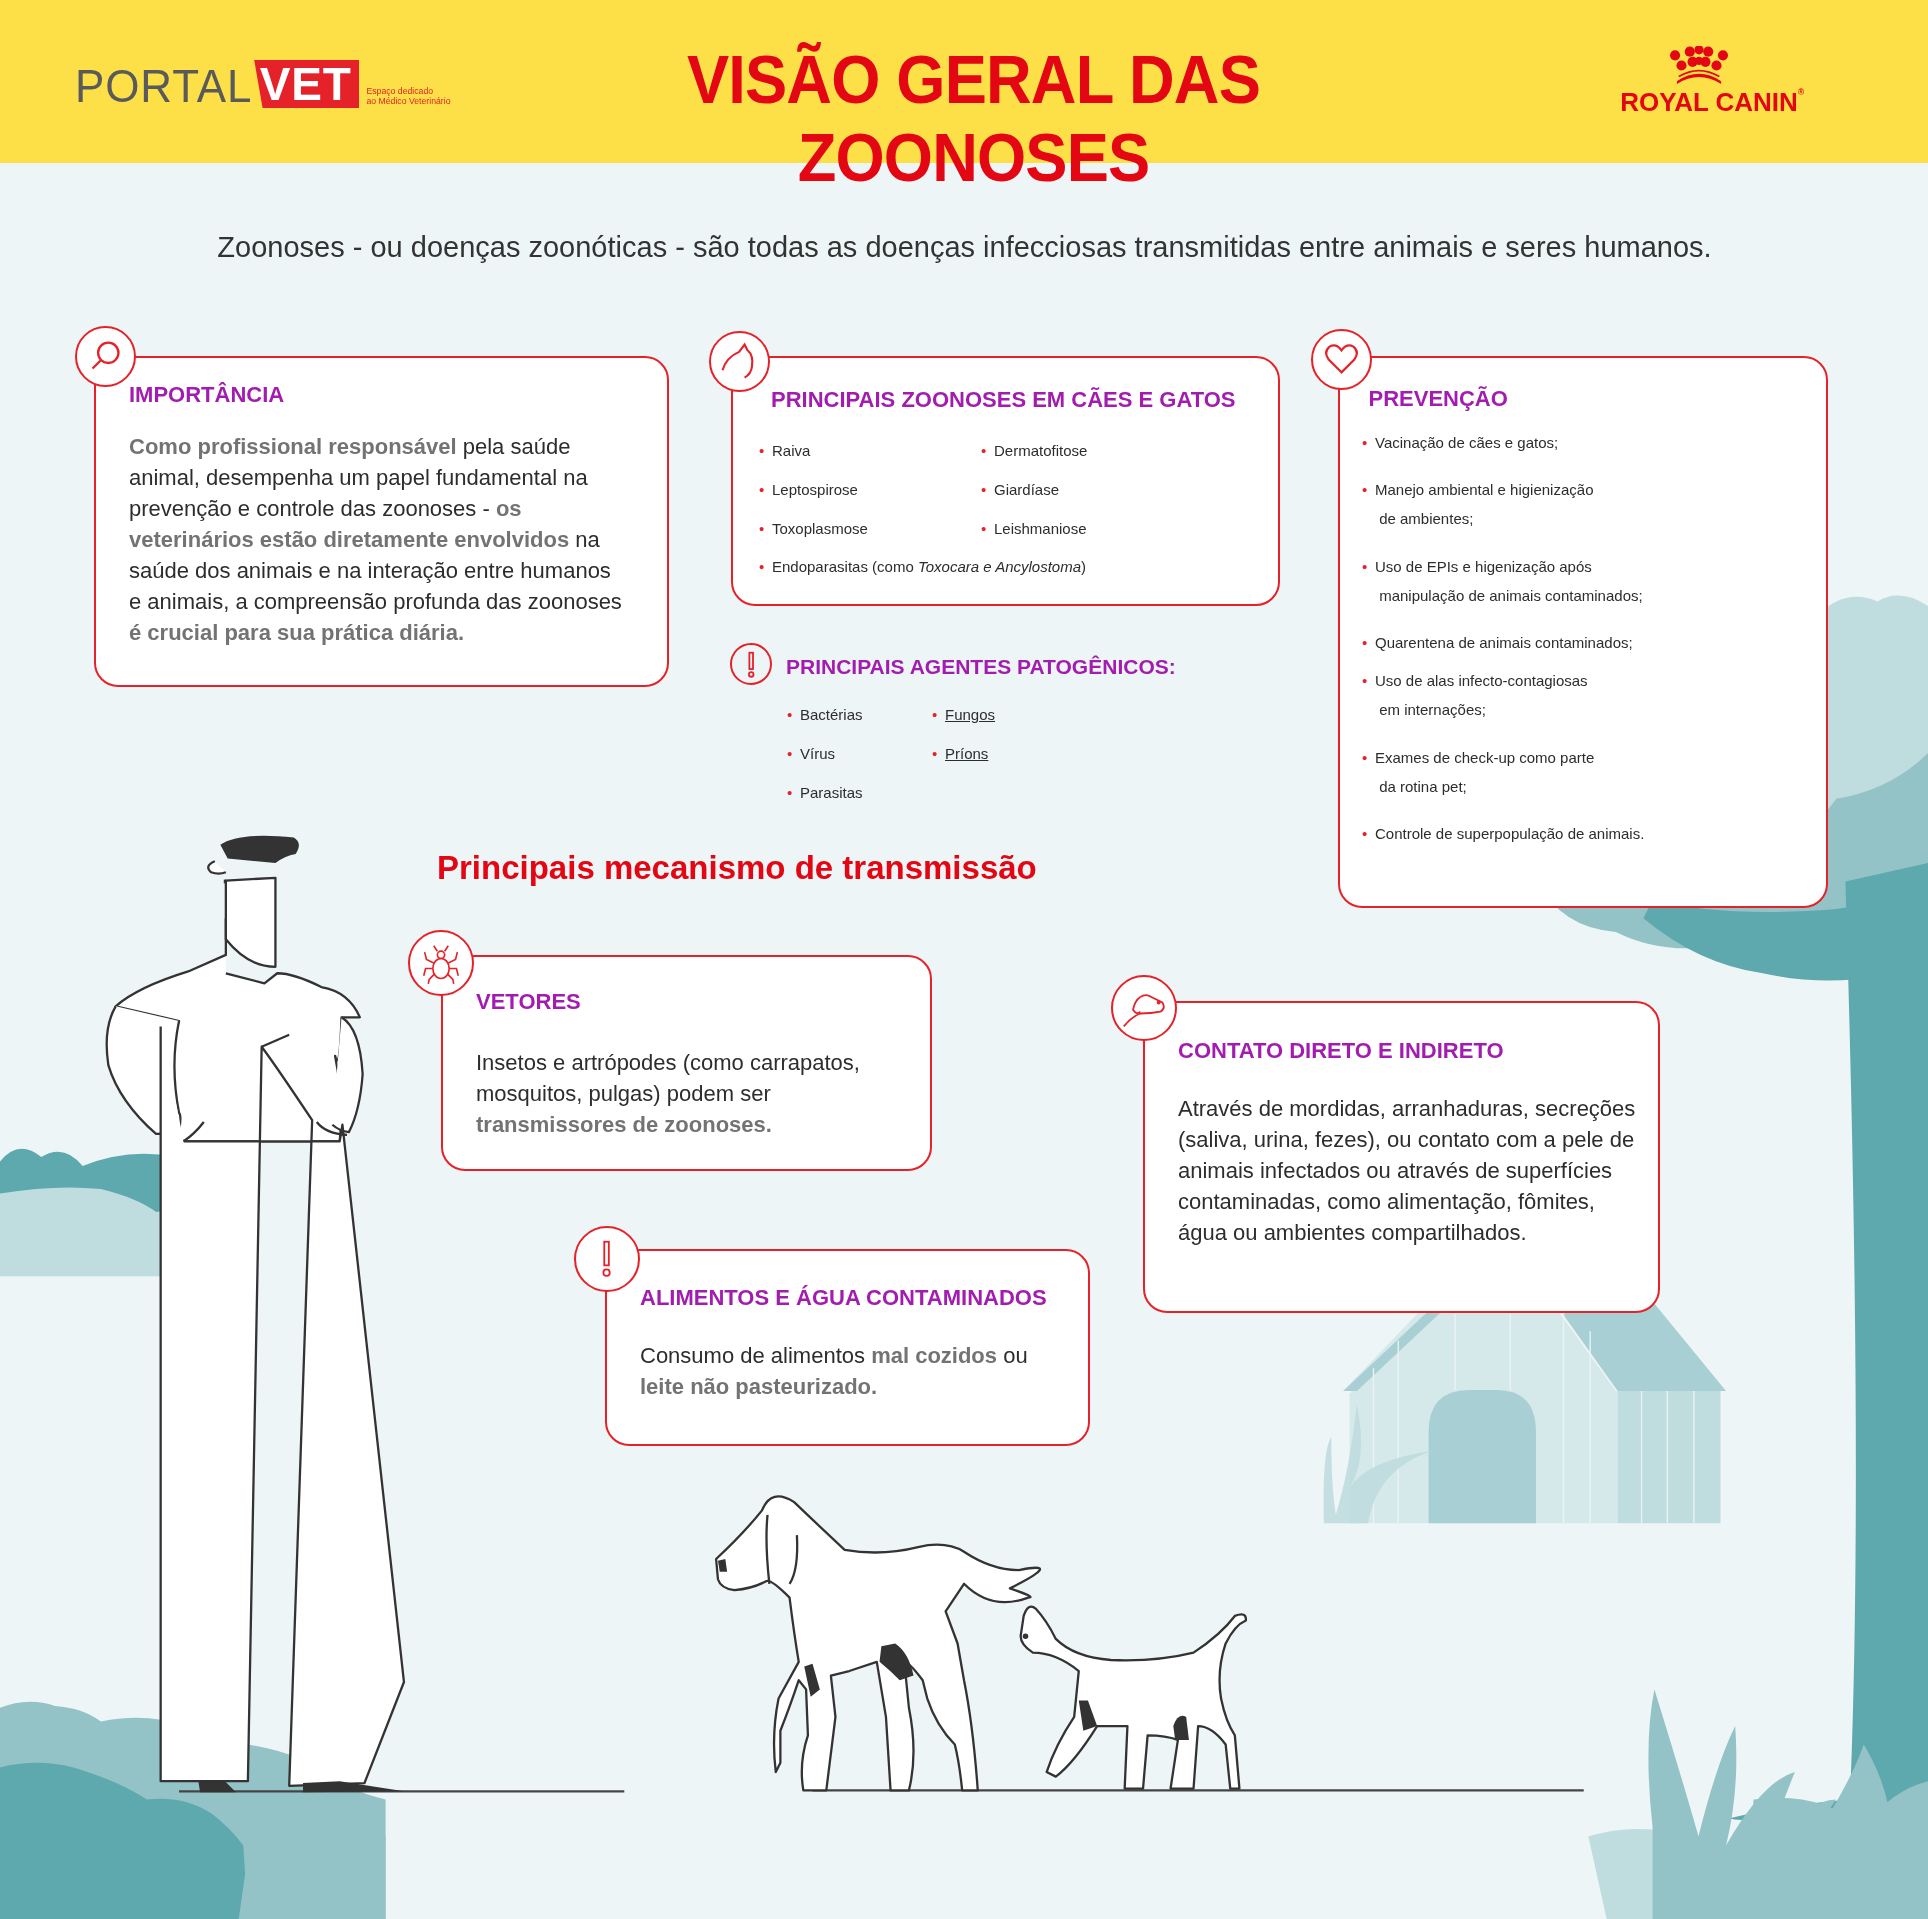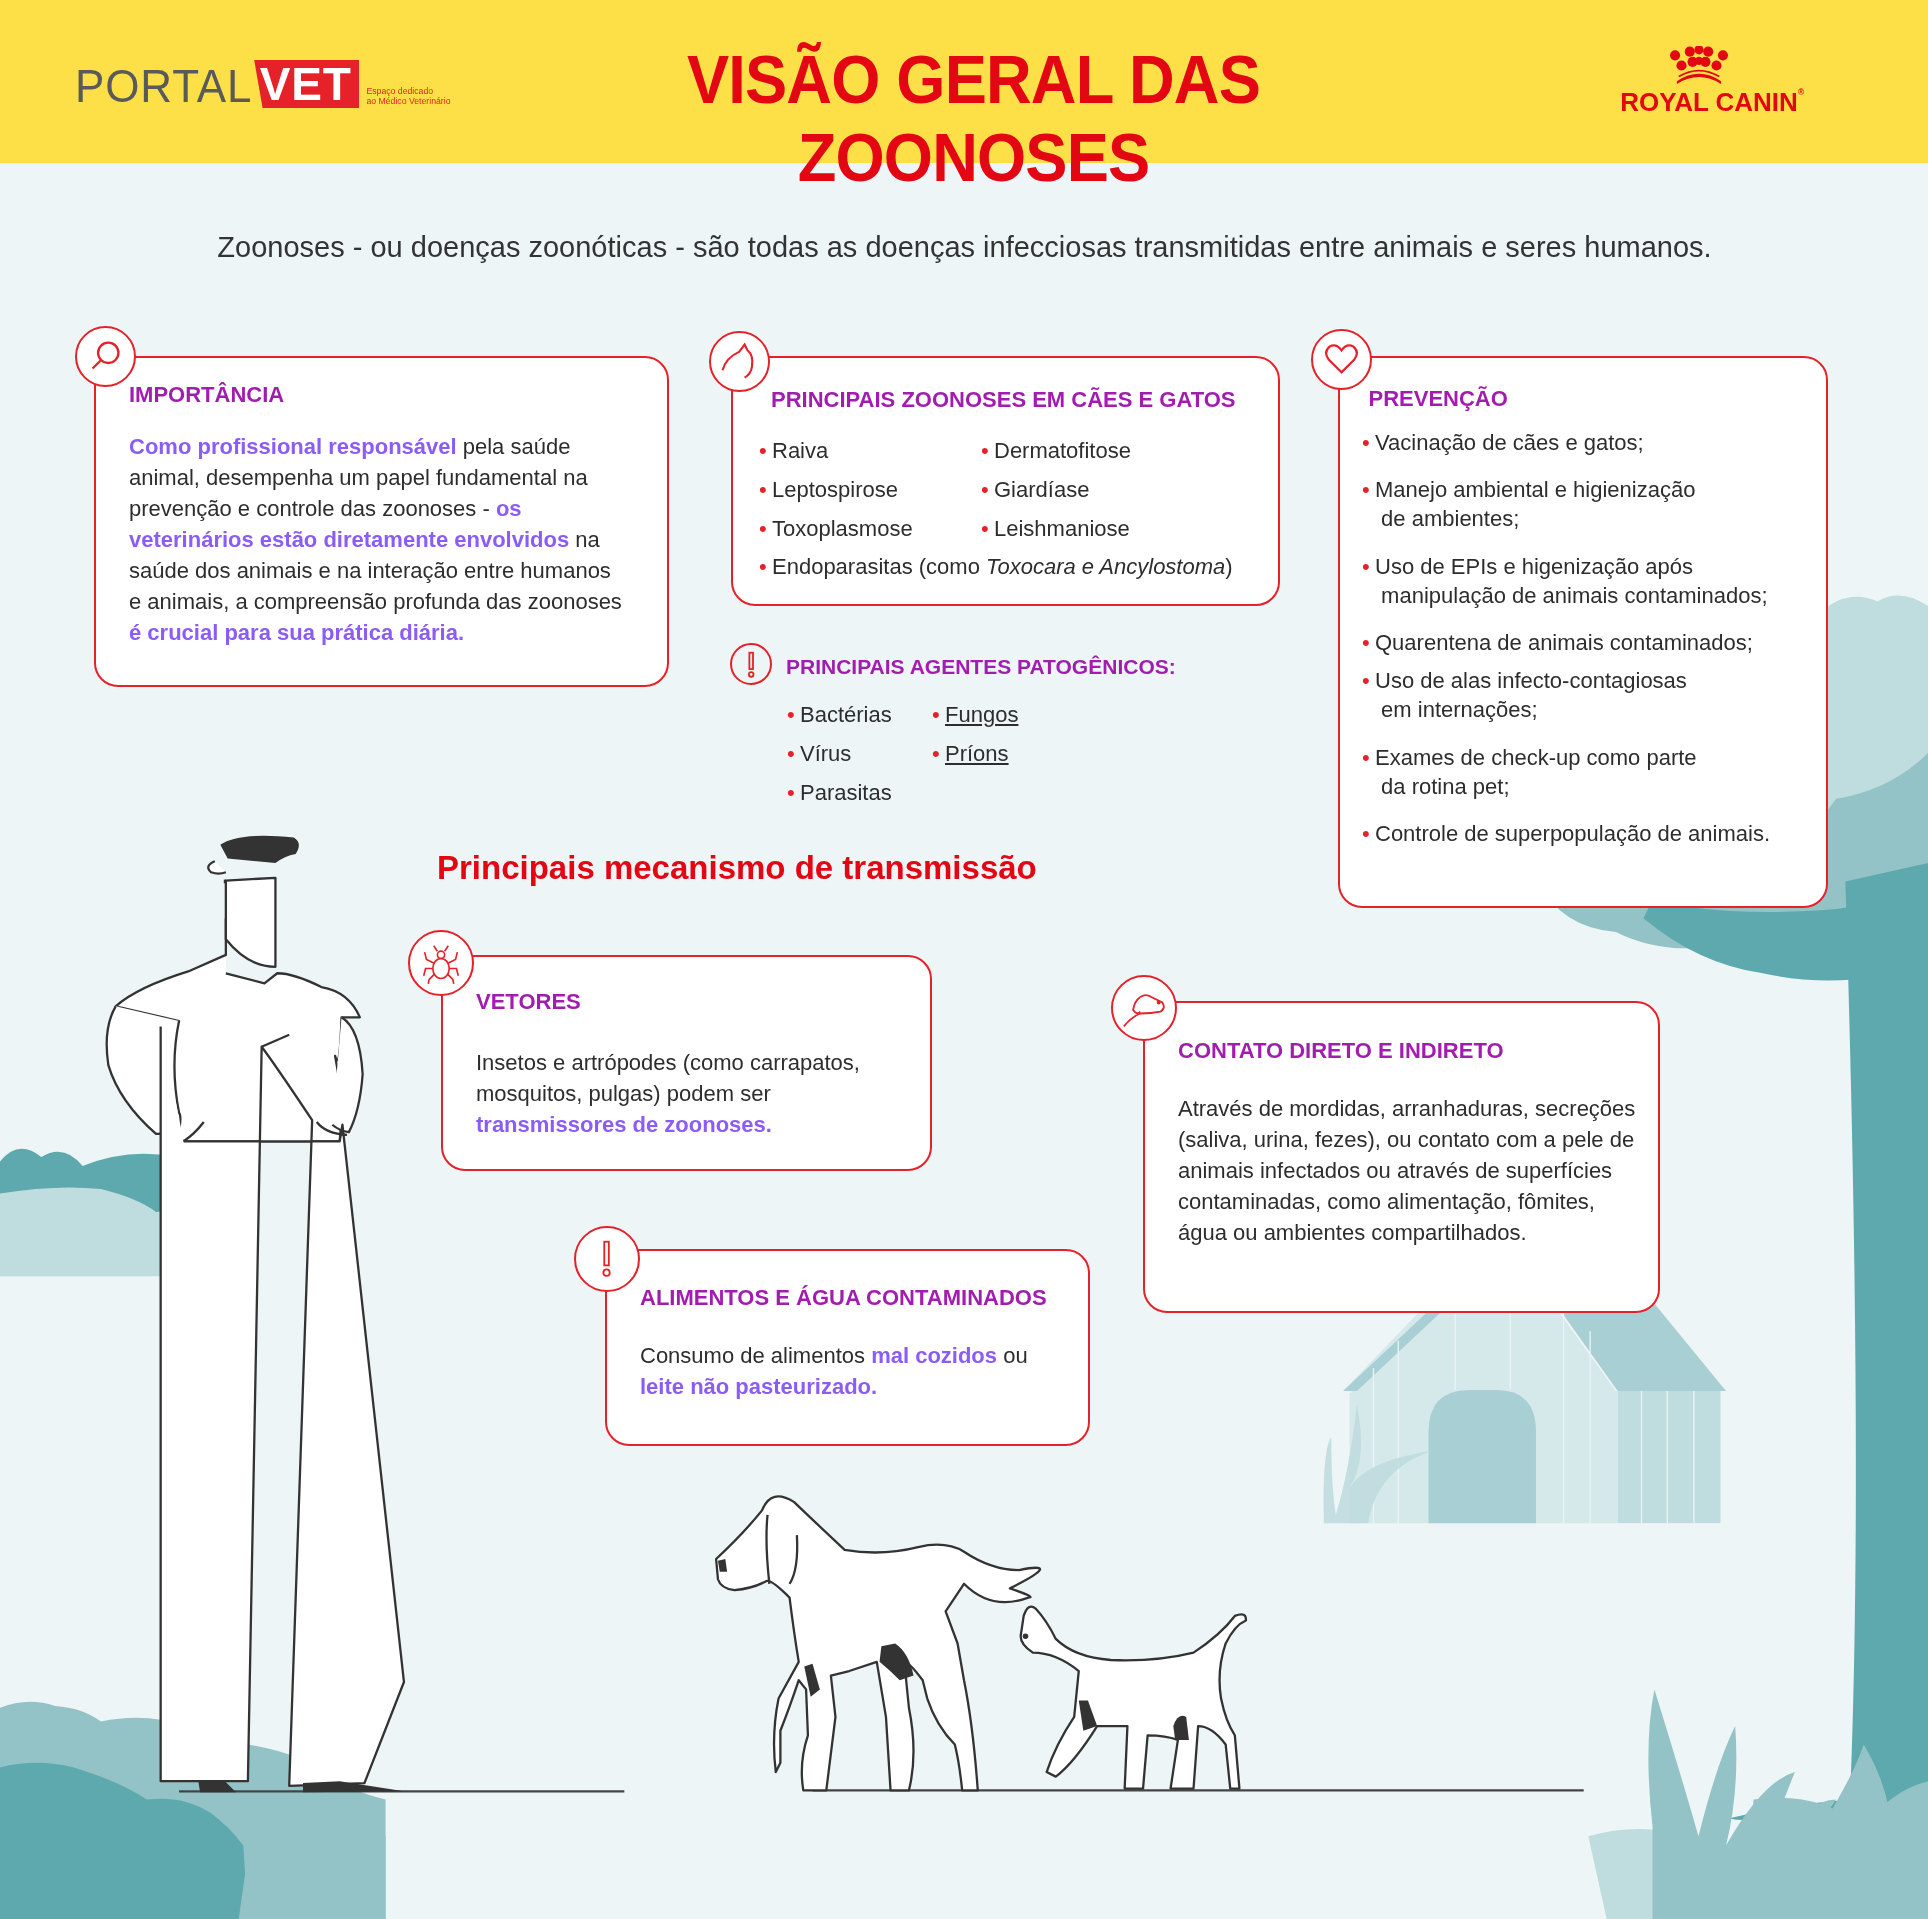--- a/index.html
+++ b/index.html
@@ -51,22 +51,22 @@
   }
   .card-icon {
     position: absolute; width: 61px; height: 61px; border-radius: 50%;
     border: 2.8px solid #e52229; background: #fff;
     display: flex; align-items: center; justify-content: center;
   }
   .card-title {
     color: #a21caf; font-weight: 700; font-size: 22px; letter-spacing: 0;
   }
   .card-body { font-size: 22px; line-height: 31px; color: #2d2d2d; }
-  .card-body b { color: #8b5cf6; margin-top: 19px; }
-  .bullet-list { list-style: none; font-size: 22px; color: #2d2d2d; }
+  .card-body b { color: #737373; margin-top: 19px; }
+  .bullet-list { list-style: none; font-size: 15px; color: #2d2d2d; }
   .bullet-list li { position: relative; padding-left: 13px; }
   .bullet-list li::before {
     content: "•"; color: #e52229; position: absolute; left: 0; top: 0;
   }
   .section-title {
     position: absolute; left: 437px; top: 849px; font-size: 33px; font-weight: 700; color: #e30613;
   }
 </style>
 </head>
 <body>

